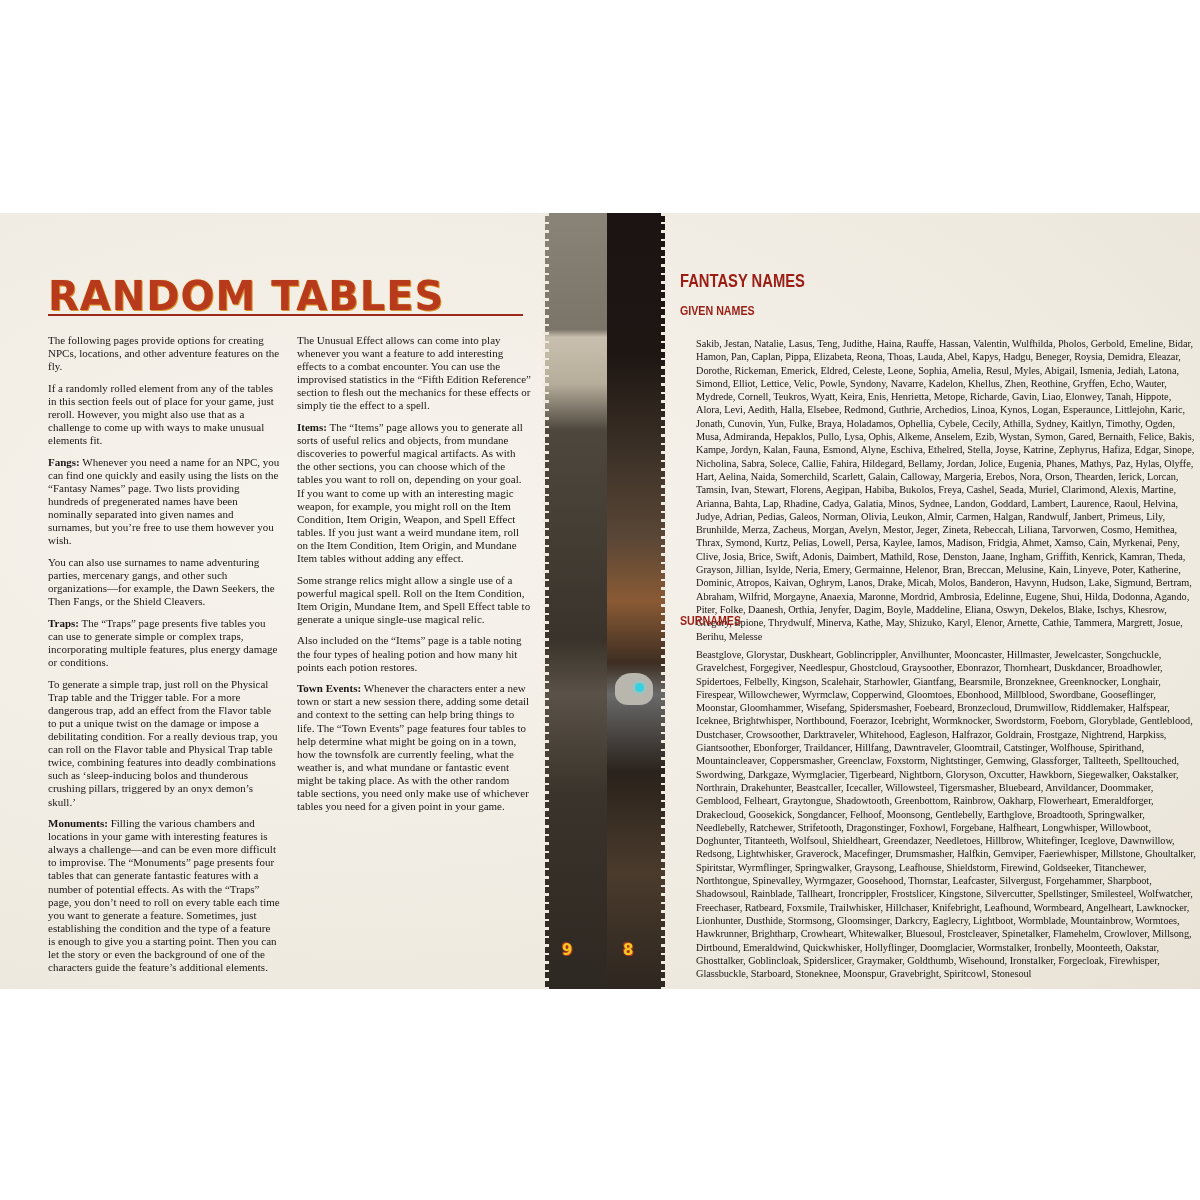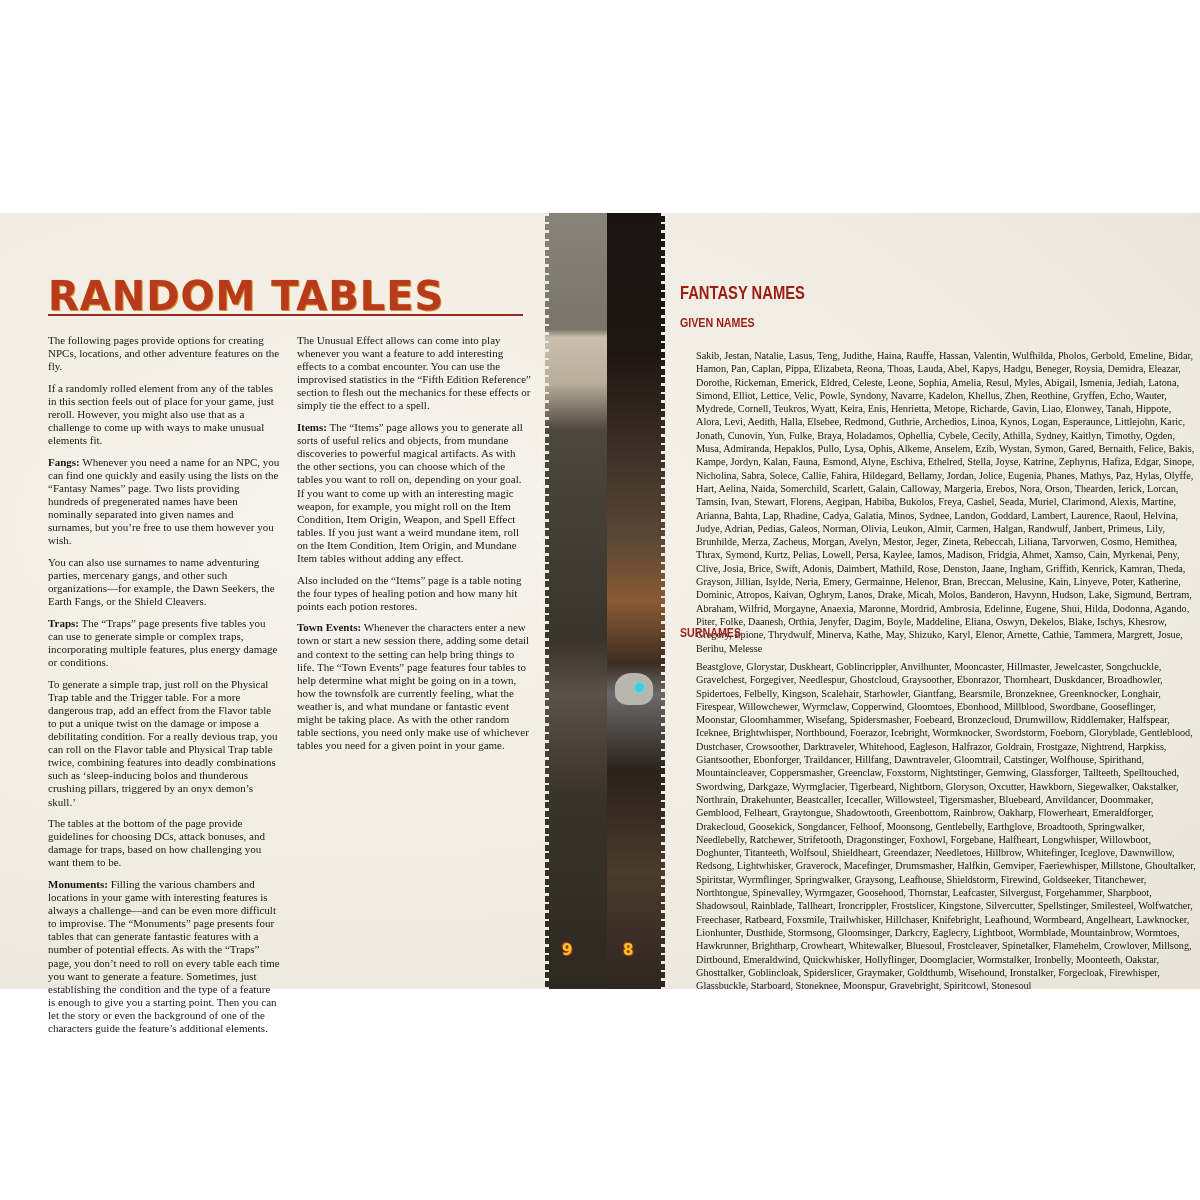--- a/index.html
+++ b/index.html
@@ -1,21 +1,21 @@
 <!DOCTYPE html>
 <html><head>
 <meta charset="utf-8">
 <style>
   html, body { margin: 0; padding: 0; }
   body { width: 1200px; height: 1200px; background: #ffffff; position: relative; overflow: hidden;
          font-family: "Liberation Serif", "DejaVu Serif", serif; color: #1a1714; }
   .spread { position: absolute; left: 0; top: 213px; width: 1200px; height: 776px;
             background: radial-gradient(ellipse at 30% 40%, #f7f4ee 0%, #efeae0 70%, #e8e2d6 100%); }
   .page-left { position: absolute; left: 0; top: 0; width: 545px; height: 776px; }
-  .page-right { position: absolute; left: 665px; top: 16px; width: 535px; height: 929px; }
+  .page-right { position: absolute; left: 665px; top: 4px; width: 535px; height: 929px; }
 
   .main-title { position: absolute; left: 48px; top: 60px; margin: 0;
                 font-family: "DejaVu Sans", sans-serif; font-weight: bold; font-size: 40px;
                 letter-spacing: 1px; color: #b83a1c;
                 text-shadow: 0 0 1px #e6a322, 1px 1px 0 #d9922a; }
   .title-rule { position: absolute; left: 48px; top: 101px; width: 475px; height: 2px; background: #9c2a1a; }
 
   .col { position: absolute; top: 121px; width: 232px; font-size: 11px; line-height: 13.1px; }
   .col-1 { left: 48px; }
   .col-2 { left: 297px; top: 121px; width: 234px; }
@@ -58,30 +58,30 @@
 <div class="spread">
 
   <div class="page-left">
     <h1 class="main-title">RANDOM TABLES</h1>
     <div class="title-rule"></div>
 
     <div class="col col-1">
       <p><b></b><span>The following pages provide options for creating NPCs, locations, and other adventure features on the fly.</span></p>
       <p><b></b><span>If a randomly rolled element from any of the tables in this section feels out of place for your game, just reroll. However, you might also use that as a challenge to come up with ways to make unusual elements fit.</span></p>
       <p><b>Fangs:</b><span> Whenever you need a name for an NPC, you can find one quickly and easily using the lists on the “Fantasy Names” page. Two lists providing hundreds of pregenerated names have been nominally separated into given names and surnames, but you’re free to use them however you wish.</span></p>
-      <p><b></b><span>You can also use surnames to name adventuring parties, mercenary gangs, and other such organizations—for example, the Dawn Seekers, the Earth Fangs, or the Shield Cleavers.</span></p>
+      <p><b></b><span>You can also use surnames to name adventuring parties, mercenary gangs, and other such organizations—for example, the Dawn Seekers, the Then Fangs, or the Shield Cleavers.</span></p>
       <p><b>Traps:</b><span> The “Traps” page presents five tables you can use to generate simple or complex traps, incorporating multiple features, plus energy damage or conditions.</span></p>
       <p><b></b><span>To generate a simple trap, just roll on the Physical Trap table and the Trigger table. For a more dangerous trap, add an effect from the Flavor table to put a unique twist on the damage or impose a debilitating condition. For a really devious trap, you can roll on the Flavor table and Physical Trap table twice, combining features into deadly combinations such as ‘sleep-inducing bolos and thunderous crushing pillars, triggered by an onyx demon’s skull.’</span></p>
-      <p><b></b><span>The tables at the bottom of the page provide guidelines for choosing DCs, attack bonuses, and damage for traps, based on how challenging you want them to be.</span></p>
       <p><b>Monuments:</b><span> Filling the various chambers and locations in your game with interesting features is always a challenge—and can be even more difficult to improvise. The “Monuments” page presents four tables that can generate fantastic features with a number of potential effects. As with the “Traps” page, you don’t need to roll on every table each time you want to generate a feature. Sometimes, just establishing the condition and the type of a feature is enough to give you a starting point. Then you can let the story or even the background of one of the characters guide the feature’s additional elements.</span></p>
     </div>
 
     <div class="col col-2">
       <p><b></b><span>The Unusual Effect allows can come into play whenever you want a feature to add interesting effects to a combat encounter. You can use the improvised statistics in the “Fifth Edition Reference” section to flesh out the mechanics for these effects or simply tie the effect to a spell.</span></p>
       <p><b>Items:</b><span> The “Items” page allows you to generate all sorts of useful relics and objects, from mundane discoveries to powerful magical artifacts. As with the other sections, you can choose which of the tables you want to roll on, depending on your goal. If you want to come up with an interesting magic weapon, for example, you might roll on the Item Condition, Item Origin, Weapon, and Spell Effect tables. If you just want a weird mundane item, roll on the Item Condition, Item Origin, and Mundane Item tables without adding any effect.</span></p>
+      <p><b></b><span>Some strange relics might allow a single use of a powerful magical spell. Roll on the Item Condition, Item Origin, Mundane Item, and Spell Effect table to generate a unique single-use magical relic.</span></p>
       <p><b></b><span>Also included on the “Items” page is a table noting the four types of healing potion and how many hit points each potion restores.</span></p>
       <p><b>Town Events:</b><span> Whenever the characters enter a new town or start a new session there, adding some detail and context to the setting can help bring things to life. The “Town Events” page features four tables to help determine what might be going on in a town, how the townsfolk are currently feeling, what the weather is, and what mundane or fantastic event might be taking place. As with the other random table sections, you need only make use of whichever tables you need for a given point in your game.</span></p>
     </div>
   </div>
 
   <div class="art-strip">
     <div class="half-l"></div>
     <div class="half-r"></div>
     <div class="skull"></div>
     <div class="edge-l"></div>

